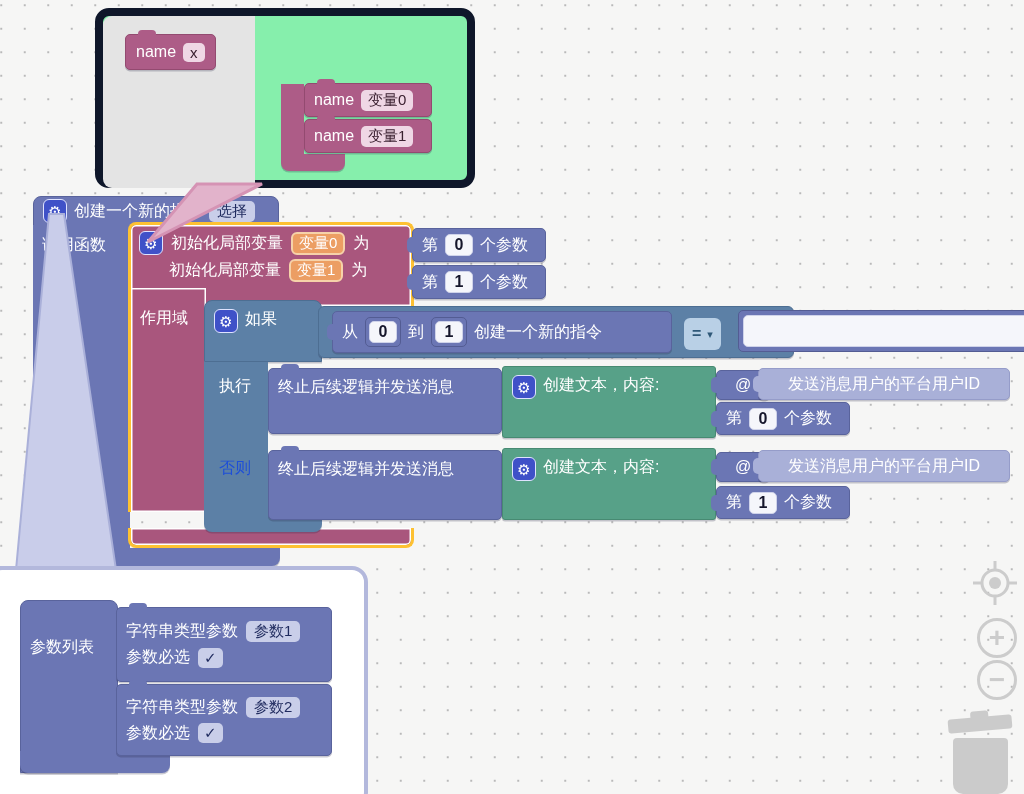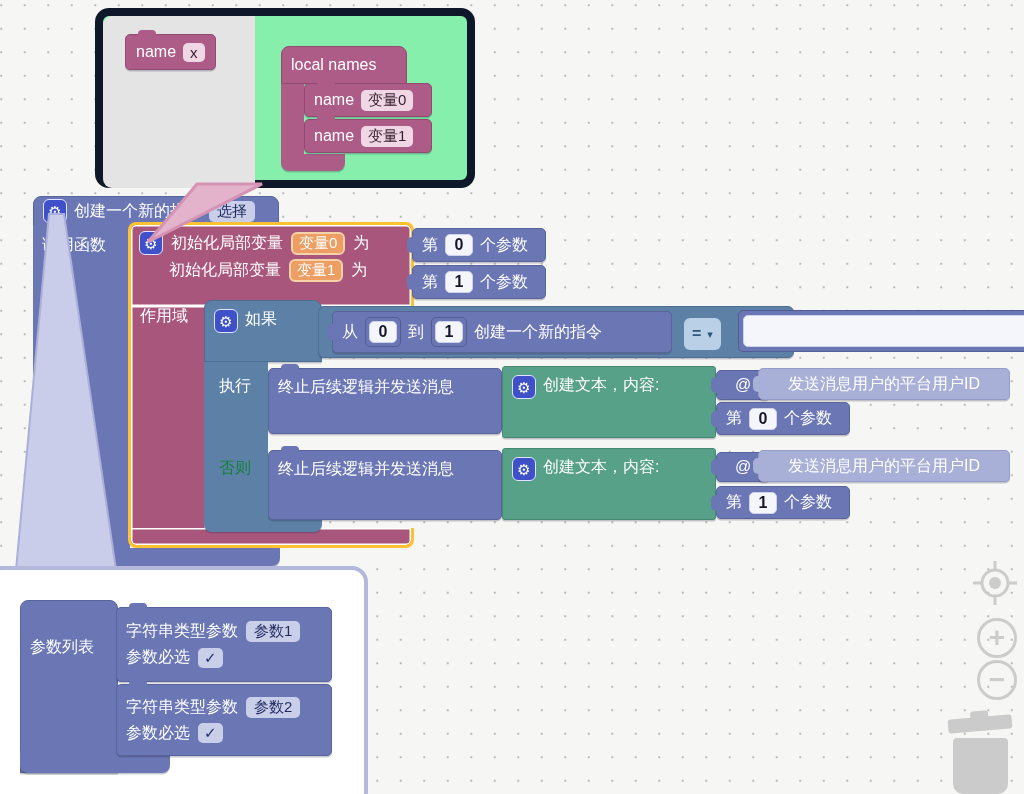--- a/index.html
+++ b/index.html
@@ -74,21 +74,21 @@
     <span class="lbl">初始化局部变量</span>
     <span class="orangefield">变量0</span>
     <span class="lbl">为</span>
   </div>
   <div style="display:flex;align-items:center;gap:8px;margin-left:30px;">
     <span class="lbl">初始化局部变量</span>
     <span class="orangefield">变量1</span>
     <span class="lbl">为</span>
   </div>
 </div>
-<div class="blk maroon ysel" style="left:128px;top:306px;width:78px;height:224px;z-index:3;border-top:none;border-bottom:none;border-right:none;border-radius:0;align-items:flex-start;padding-top:0;">
+<div class="blk maroon ysel" style="left:128px;top:288px;width:78px;height:224px;z-index:3;border-top:none;border-bottom:none;border-right:none;border-radius:0;align-items:flex-start;padding-top:20px;">
   <span class="lbl">作用域</span>
 </div>
 <div class="blk maroon ysel" style="left:128px;top:528px;width:286px;height:20px;z-index:3;border-top:none;border-radius:0 0 8px 8px;"></div>
 
 <div class="blk slate val" style="left:412px;top:228px;width:134px;height:34px;z-index:4;">
   <span>第</span>
   <span class="wfield">0</span>
   <span>个参数</span>
 </div>
 <div class="blk slate val" style="left:412px;top:265px;width:134px;height:34px;z-index:4;">
@@ -97,21 +97,21 @@
   <span>个参数</span>
 </div>
 
 <div class="blk steel" style="left:204px;top:300px;width:118px;height:62px;z-index:4;border-radius:8px 8px 0 0;align-items:flex-start;padding-top:8px;">
   <span class="gear">⚙</span>
   <span class="lbl">如果</span>
 </div>
 <div class="blk steel noborder" style="left:204px;top:362px;width:64px;height:156px;z-index:4;border-radius:0;"></div>
 <div class="blk steel noborder" style="left:204px;top:515px;width:118px;height:17px;z-index:4;border-radius:0 0 8px 8px;"></div>
 <span class="abs lbl" style="left:219px;top:376px;color:#fff;font-size:16px;z-index:5;">执行</span>
-<span class="abs lbl" style="left:219px;top:458px;color:#15803d;font-size:16px;z-index:5;">否则</span>
+<span class="abs lbl" style="left:219px;top:458px;color:#1d4ed8;font-size:16px;z-index:5;">否则</span>
 
 <div class="blk steel" style="left:318px;top:306px;width:476px;height:52px;z-index:5;border-radius:6px;"></div>
 <div class="blk slate val" style="left:332px;top:311px;width:340px;height:42px;z-index:6;">
   <span>从</span>
   <span class="numshadow">
       <span class="wfield" style="display:block;">0</span>
     </span>
   <span>到</span>
   <span class="numshadow">
       <span class="wfield" style="display:block;">1</span>
@@ -193,23 +193,20 @@
     <span class="field" style="padding:1px 6px;">✓</span>
   </div>
 </div>
 
 <div class="bubble" style="left:95px;top:8px;width:380px;height:180px;z-index:11;">
   <div class="abs" style="left:0;top:0;width:152px;height:172px;background:#e4e4e4;border-radius:9px 0 0 9px;"></div>
   <div class="blk plum stmt" style="left:22px;top:18px;height:36px;padding:0 10px;">
     <span>name</span>
     <span class="pinkfield">x</span>
   </div>
-  <div class="blk plum" style="left:178px;top:30px;width:126px;height:38px;border-radius:8px 8px 0 0;">
-    <span class="lbl">local names</span>
-  </div>
   <div class="blk plum noborder" style="left:178px;top:68px;width:23px;height:72px;border-radius:0;"></div>
   <div class="blk plum noborder" style="left:178px;top:138px;width:64px;height:17px;border-radius:0 0 8px 8px;"></div>
   <div class="blk plum stmt" style="left:201px;top:67px;width:128px;height:34px;">
     <span>name</span>
     <span class="pinkfield">变量0</span>
   </div>
   <div class="blk plum stmt" style="left:201px;top:103px;width:128px;height:34px;">
     <span>name</span>
     <span class="pinkfield">变量1</span>
   </div>

